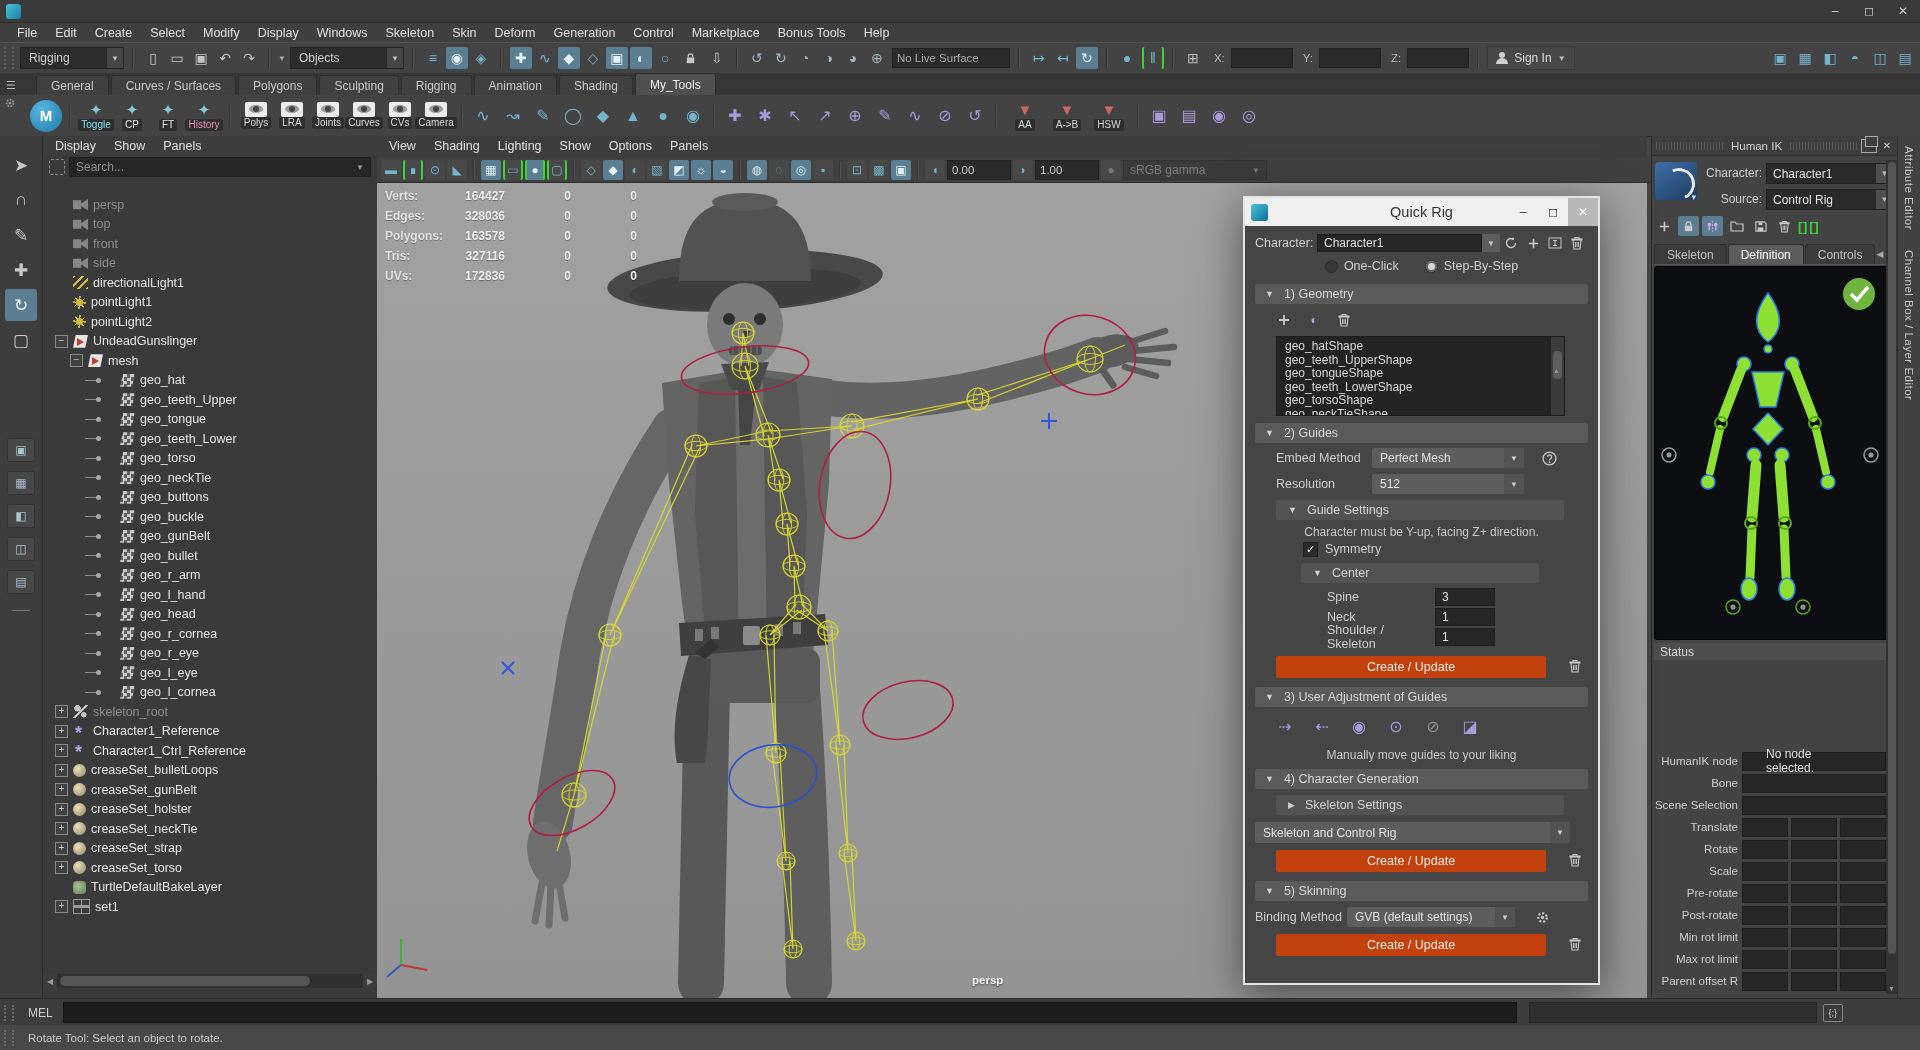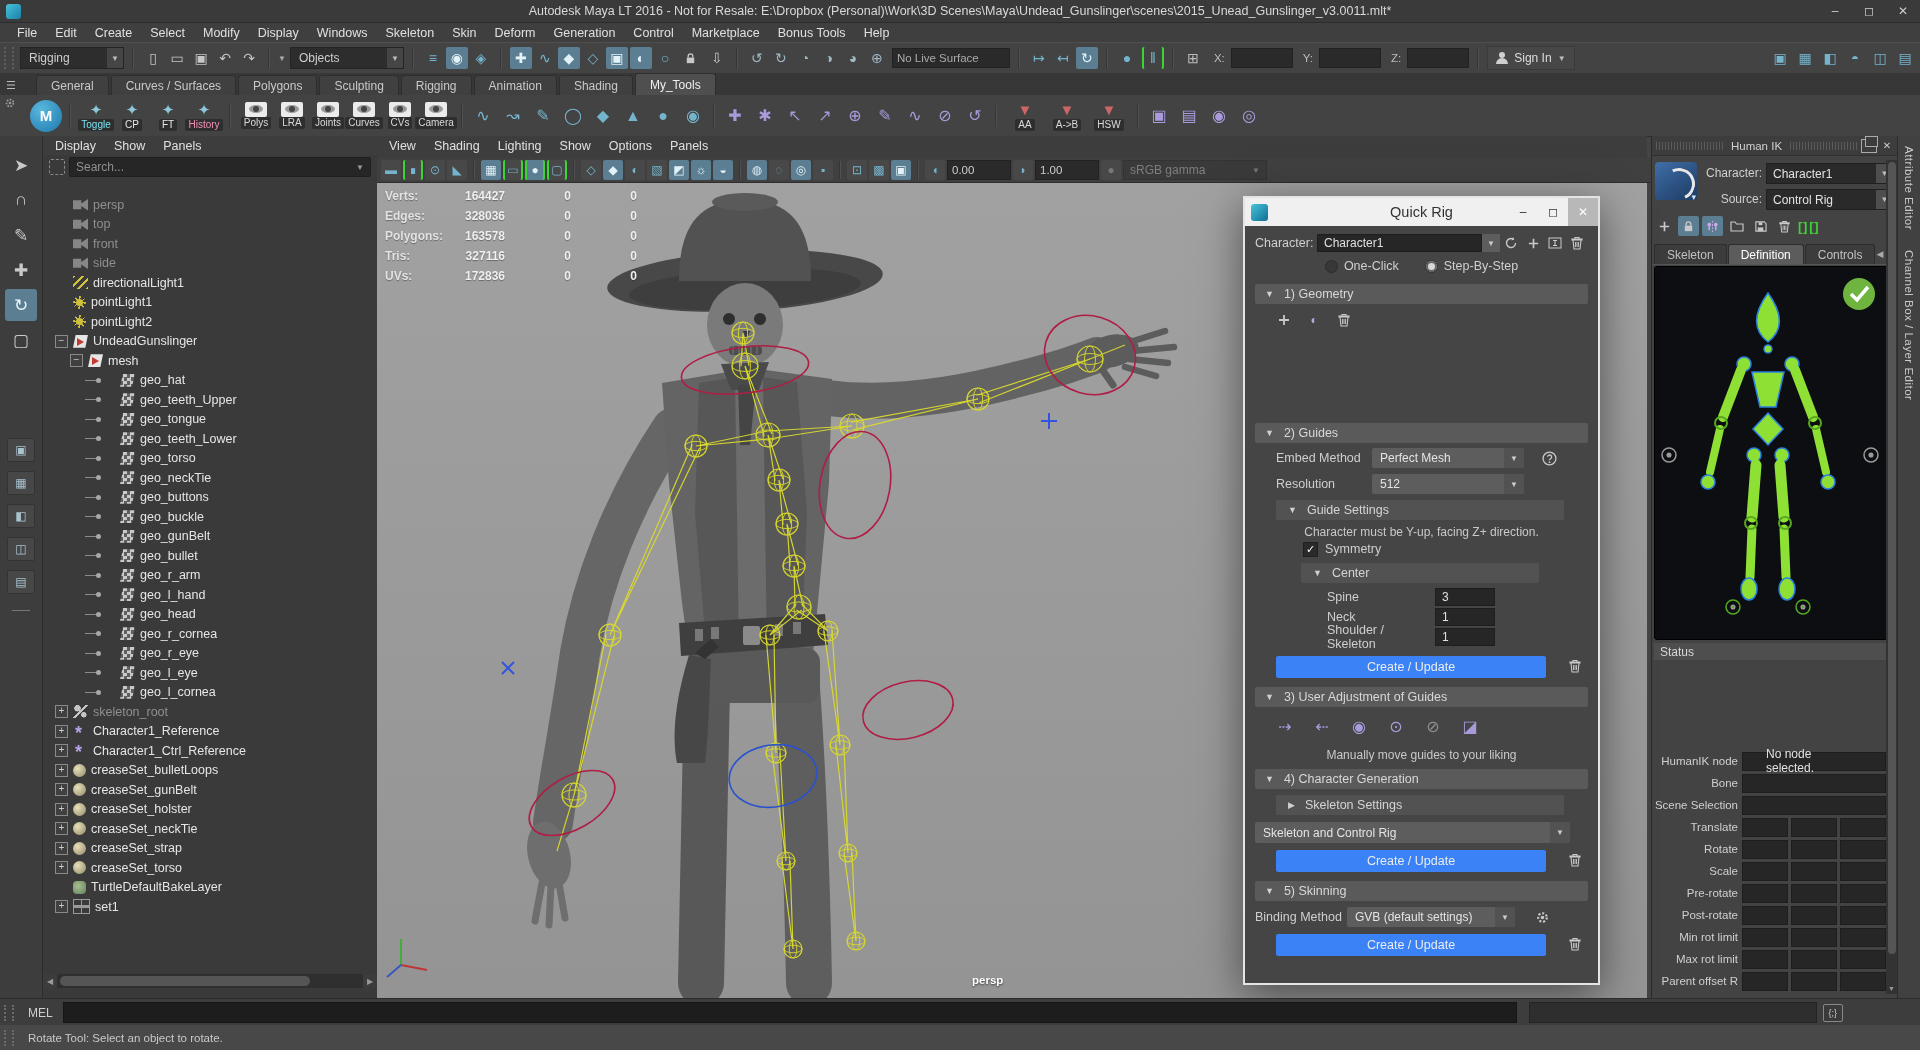--- a/index.html
+++ b/index.html
@@ -150,21 +150,21 @@
         display:flex;align-items:center;color:#d8d8d8;font-size:12.5px;gap:10px;padding-left:10px;box-sizing:border-box;}
   .qsec .tri, .qsub .tri{font-size:9px;color:#cfcfcf;}
   .qsub{position:absolute;left:31px;right:34px;height:20px;background:#525252;border-radius:2px;
         display:flex;align-items:center;color:#d4d4d4;font-size:12.5px;gap:10px;padding-left:12px;box-sizing:border-box;}
   .qsub.deep{left:56px;right:59px;}
   .qfield{background:#262626;border:1px solid #1e1e1e;height:18px;color:#e0e0e0;display:flex;
           align-items:center;padding:0 6px;box-sizing:border-box;}
   .qdd{background:#5d5d5d;height:20px;display:flex;align-items:center;color:#e4e4e4;border-radius:2px;overflow:hidden;}
   .qdd .dd-txt{padding:0 8px;flex:1;white-space:nowrap;}
   .qdd .dd-arr{width:20px;height:100%;background:#525252;display:flex;align-items:center;justify-content:center;font-size:8px;color:#ccc;}
-  .qbtn{position:absolute;left:31px;right:52px;height:22px;background:#3b82f6;border-radius:2px;
+  .qbtn{position:absolute;left:31px;right:52px;height:22px;background:#c2410c;border-radius:2px;
         color:#ececec;display:flex;align-items:center;justify-content:center;font-size:12.5px;}
   .icbtn{width:22px;height:22px;display:flex;align-items:center;justify-content:center;color:#c9c9c9;flex:none;}
   .icbtn svg{display:block;}
   .radio{width:11px;height:11px;border-radius:50%;border:1px solid #2a2a2a;background:#383838;margin-right:6px;flex:none;}
   .radio.sel{background:#d8d8d8;box-shadow:inset 0 0 0 2px #666;}
   .checkbox{width:13px;height:13px;background:#2a2a2a;border:1px solid #1f1f1f;color:#fff;
             font-size:11px;line-height:12px;text-align:center;margin-right:7px;}
   .qlist{position:absolute;left:31px;right:33px;background:#232323;border:1px solid #1c1c1c;
          color:#d8d8d8;font-size:12px;line-height:13.5px;padding:3px 0 0 8px;box-sizing:border-box;overflow:hidden;}
   .qscroll{position:absolute;right:0;top:0;bottom:0;width:13px;background:#3a3a3a;}
@@ -284,21 +284,20 @@
     <symbol id="i-magnet" viewBox="0 0 14 14">
       <path d="M3 2 v6 a4 4 0 0 0 8 0 V2" fill="none" stroke="currentColor" stroke-width="2.4"></path>
     </symbol>
   </defs>
 </svg>
 
 <div class="root">
 
   <div class="titlebar">
     <div class="maya-badge"></div>
-    <div class="title-text">Autodesk Maya LT 2016 - Not for Resale: E:\Dropbox (Personal)\Work\3D Scenes\Maya\Undead_Gunslinger\scenes\2015_Unead_Gunslinger_v3.0011.mlt*</div>
     <div class="winbtns">
       <div class="winbtn">–</div>
       <div class="winbtn">◻</div>
       <div class="winbtn">✕</div>
     </div>
   </div>
 
   <div class="menubar">
     <span class="menu-item">File</span>
       <span class="menu-item">Edit</span>
@@ -1423,20 +1422,29 @@
               <use href="#i-plus"></use>
             </svg>
           </span>
         <span class="icbtn" style="color:#b8a8e0;">◐</span>
         <span class="icbtn">
             <svg width="14" height="14">
               <use href="#i-trash"></use>
             </svg>
           </span>
       </div>
+      <div class="qlist" style="top:110px;height:80px;">
+        <div>geo_hatShape</div>
+          <div>geo_teeth_UpperShape</div>
+          <div>geo_tongueShape</div>
+          <div>geo_teeth_LowerShape</div>
+          <div>geo_torsoShape</div>
+          <div>geo_neckTieShape</div>
+        <div class="qscroll"></div>
+      </div>
       <div class="qsec" style="top:197px;">
         <span class="tri">▼</span>
         <span>2) Guides</span>
       </div>
       <div class="qrow" style="top:222px;left:31px;">
         <span class="qlabel" style="width:96px;">Embed Method</span>
         <div class="qdd" style="width:152px;">
           <span class="dd-txt">Perfect Mesh</span>
           <span class="dd-arr">▼</span>
         </div>

